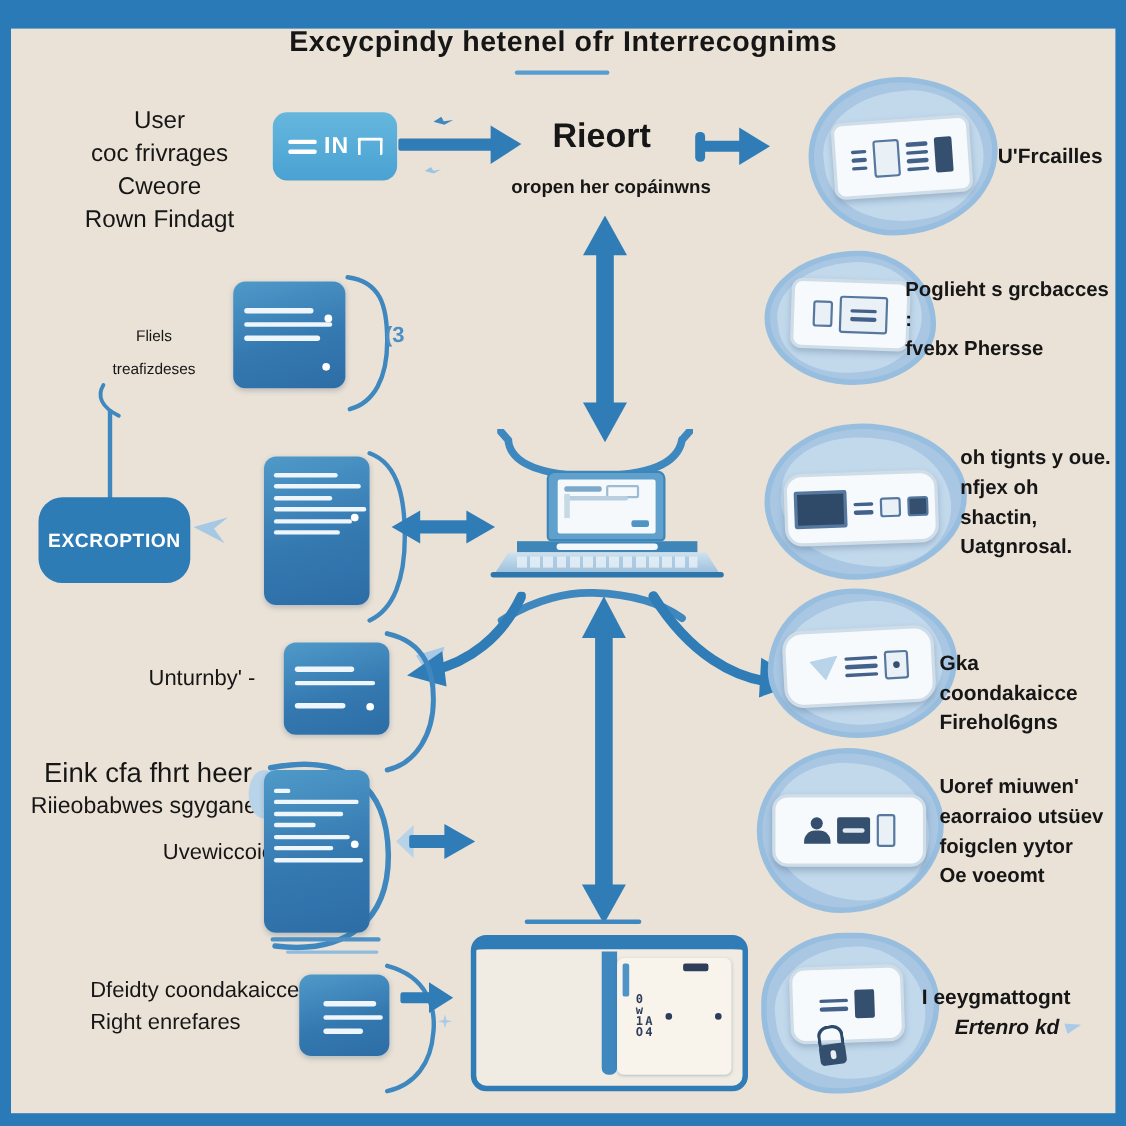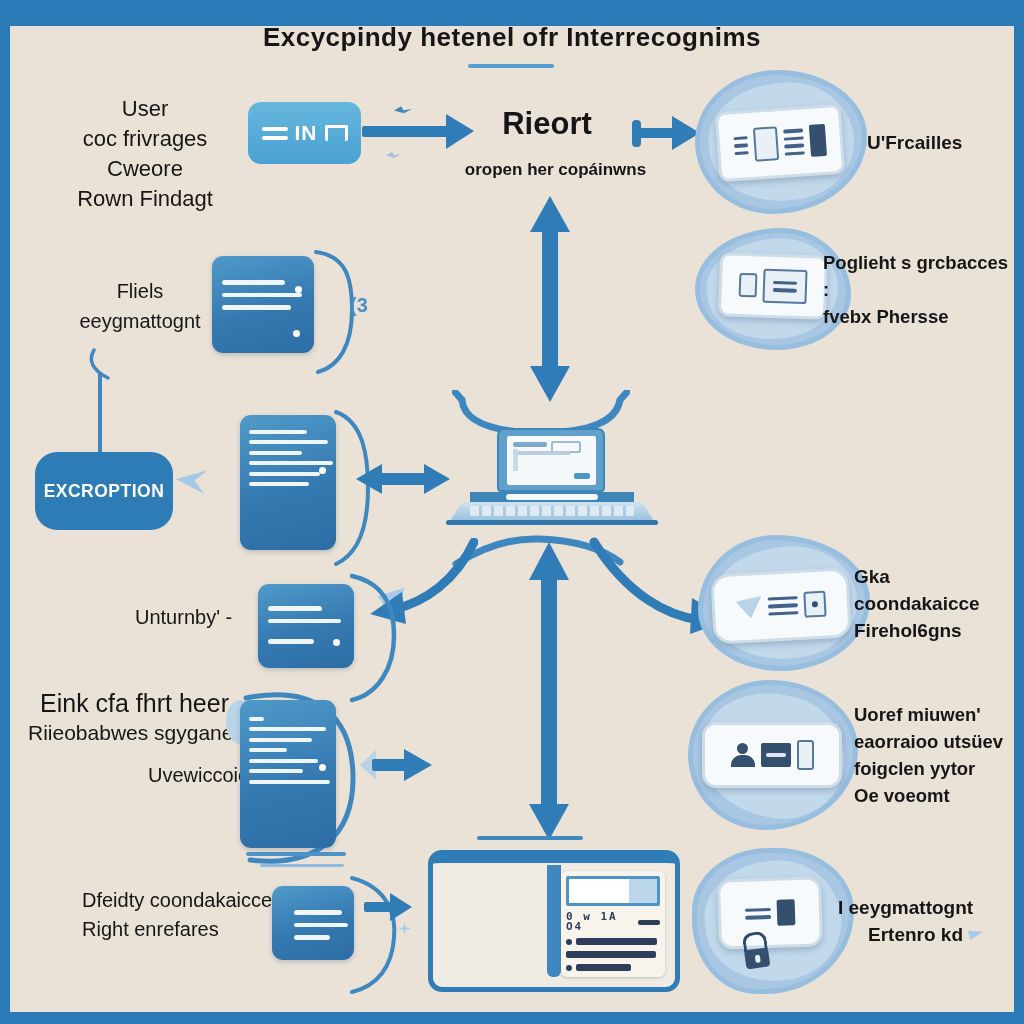--- a/index.html
+++ b/index.html
@@ -64,21 +64,21 @@
   .lap-base2{left:450px;top:502px;width:204px;height:19px;background:linear-gradient(180deg,#cfe2f0,#9cc0dc);
     clip-path:polygon(6% 0,94% 0,100% 100%,0 100%);z-index:6;}
   .lap-keys{left:470px;top:506px;width:164px;height:10px;z-index:7;
     background:repeating-linear-gradient(90deg,#e8f1f7 0 9px,#a9c8e0 9px 12px);opacity:.8;}
   .lap-edge{left:446px;top:520px;width:212px;height:5px;background:#2f76ac;border-radius:3px;z-index:6;}
   
   .panel{left:428px;top:850px;width:252px;height:142px;background:#f1ece3;border:5px solid #2f7cb6;
     border-top-width:13px;border-radius:14px;box-sizing:border-box;z-index:5;}
   .pdivider{position:absolute;left:50%;transform:translateX(-50%);top:2px;width:14px;height:112px;background:#3f88bf;border-radius:0 0 6px 6px;}
   .pcard{position:absolute;top:8px;width:104px;height:106px;background:#f8f4ec;border-radius:6px;
-    box-shadow:0 1px 3px rgba(60,90,120,.3);padding:5px;box-sizing:border-box;display:flex;flex-direction:column;gap:6px;}
+    box-shadow:0 1px 3px rgba(60,90,120,.3);padding:5px;box-sizing:border-box;display:flex;flex-direction:row;gap:6px;}
   .pcard .hdr{height:30px;border:3px solid #4f94c7;border-radius:2px;box-sizing:border-box;}
   .hdr-left{background:linear-gradient(180deg,#ffffff 55%,#cfe2f0 55%);}
   .hdr-right{background:linear-gradient(90deg,#ffffff 68%,#bcd7ea 68%);}
   .pbar{height:7px;background:#2e3d5a;border-radius:2px;}
   .pcap{font-family:"DejaVu Sans Mono",monospace;font-size:11px;font-weight:700;color:#2e3d5a;letter-spacing:2px;line-height:10px;}
   .prow{display:flex;align-items:center;gap:4px;}
   .pdot{width:6px;height:6px;border-radius:50%;background:#2e3d5a;flex:none;}
   .psq{width:6px;height:7px;background:#2e3d5a;border-radius:1px;flex:none;}
   
   .spark{background:#a9cbe8;clip-path:polygon(50% 0,60% 40%,100% 50%,60% 60%,50% 100%,40% 60%,0 50%,40% 40%);}
@@ -172,23 +172,23 @@
     <polygon class="fill-blue" points="104,62 142,84 102,98"></polygon>
   </svg>
 
   <svg class="abs" style="left:518px;top:542px;" width="62" height="298">
     <polygon class="fill-blue" points="31,0 11,38 51,38"></polygon>
     <rect class="fill-blue" x="23" y="34" width="16" height="230"></rect>
     <polygon class="fill-blue" points="31,298 11,262 51,262"></polygon>
   </svg>
   <div class="abs" style="left:477px;top:836px;width:106px;height:4px;background:#3f88bf;border-radius:2px;"></div>
 
-  <div class="abs tblock center-txt" style="left:70px;top:276px;width:140px;font-size:20px;text-align:center;">
+  <div class="abs tblock center-txt" style="left:70px;top:290px;width:140px;font-size:14px;text-align:center;">
     <div>Fliels</div>
-    <div>eeygmattognt</div>
+    <div>treafizdeses</div>
   </div>
   <div class="doc" style="left:212px;top:256px;width:102px;height:97px;">
     <div style="height:16px;"></div>
     <div class="line" style="width:62%;"></div>
     <div class="line" style="width:78%;margin-top:6px;"></div>
     <div class="line" style="width:68%;"></div>
     <div class="dot" style="right:12px;top:30px;"></div>
     <div class="dot" style="right:14px;bottom:16px;"></div>
   </div>
   <svg class="abs" style="left:312px;top:248px;" width="46" height="128">
@@ -295,21 +295,21 @@
       <div class="pbar" style="width:96%;"></div>
       <div class="prow">
           <span class="pdot"></span>
           <div class="pbar" style="width:58%;"></div>
         </div>
     </div>
   </div>
   <div class="abs spark" style="left:784px;top:900px;width:26px;height:26px;transform:rotate(12deg);"></div>
   <div class="abs spark" style="left:398px;top:922px;width:13px;height:13px;"></div>
 
-  <div class="r-item" style="left:695px;top:70px;">
+  <div class="r-item" style="left:735px;top:70px;">
     <div class="blob" style="width:172px;height:144px;">
       <div class="b-outer"></div>
         <div class="b-mid"></div>
       <div class="device" style="left:22px;top:38px;width:126px;height:70px;transform:rotate(-4deg);">
         <span class="bars">
             <i style="width:14px;"></i>
             <i style="width:14px;"></i>
             <i style="width:14px;"></i>
           </span>
         <span class="chip" style="width:20px;height:30px;"></span>
@@ -340,22 +340,42 @@
             </span>
           </span>
       </div>
     </div>
     <div class="r-label" style="left:-28px;width:196px;font-size:18.5px;">
       <div>Poglieht s grcbacces :</div>
       <div>fvebx Phersse</div>
     </div>
   </div>
 
-
-  <div class="r-item" style="left:698px;top:535px;">
+  <div class="r-item" style="left:695px;top:385px;">
+    <div class="blob" style="width:184px;height:142px;">
+      <div class="b-outer"></div>
+        <div class="b-mid" style="transform:rotate(6deg);"></div>
+      <div class="device" style="left:18px;top:44px;width:140px;height:66px;border-radius:16px;transform:rotate(-2deg);">
+        <span class="blockx" style="width:44px;height:28px;border:3px solid #56789f;background:#2e4a68;"></span>
+        <span class="bars">
+            <i style="width:18px;"></i>
+            <i style="width:18px;"></i>
+          </span>
+        <span class="chip" style="width:16px;height:14px;"></span>
+        <span class="chip" style="width:16px;height:14px;background:#34506e;"></span>
+      </div>
+    </div>
+    <div class="r-label" style="left:-6px;font-size:18.5px;">
+      <div>oh tignts y oue.</div>
+      <div>nfjex oh shactin,</div>
+      <div>Uatgnrosal.</div>
+    </div>
+  </div>
+
+  <div class="r-item" style="left:698px;top:535px;align-items:flex-end;">
     <div class="blob" style="width:172px;height:136px;">
       <div class="b-outer" style="border-radius:45% 55% 52% 48%/55% 48% 52% 45%;"></div>
         <div class="b-mid"></div>
       <div class="device" style="left:14px;top:36px;width:138px;height:70px;border-radius:18px;transform:rotate(-3deg);">
         <span style="width:26px;height:22px;background:#b9d3e9;clip-path:polygon(0 20%,100% 0,55% 100%);"></span>
         <span class="bars">
             <i style="width:30px;"></i>
             <i style="width:30px;"></i>
             <i style="width:30px;"></i>
           </span>
@@ -406,18 +426,18 @@
       </div>
       <div style="position:absolute;left:52px;top:84px;display:flex;flex-direction:column;align-items:center;transform:rotate(-8deg);">
         <span class="lock-shackle"></span>
         <span class="lock-body">
             <i></i>
           </span>
       </div>
     </div>
     <div class="r-label" style="left:-16px;">
       <div>I eeygmattognt</div>
-      <div style="padding-left:30px;">Ertenro kd</div>
+      <div style="padding-left:30px;font-style:italic;">Ertenro kd</div>
     </div>
   </div>
   <div class="abs" style="left:968px;top:928px;width:15px;height:11px;background:#a9cbe8;clip-path:polygon(0 10%,100% 45%,10% 100%);transform:rotate(-10deg);"></div>
 
 </div>
 
 </body></html>

